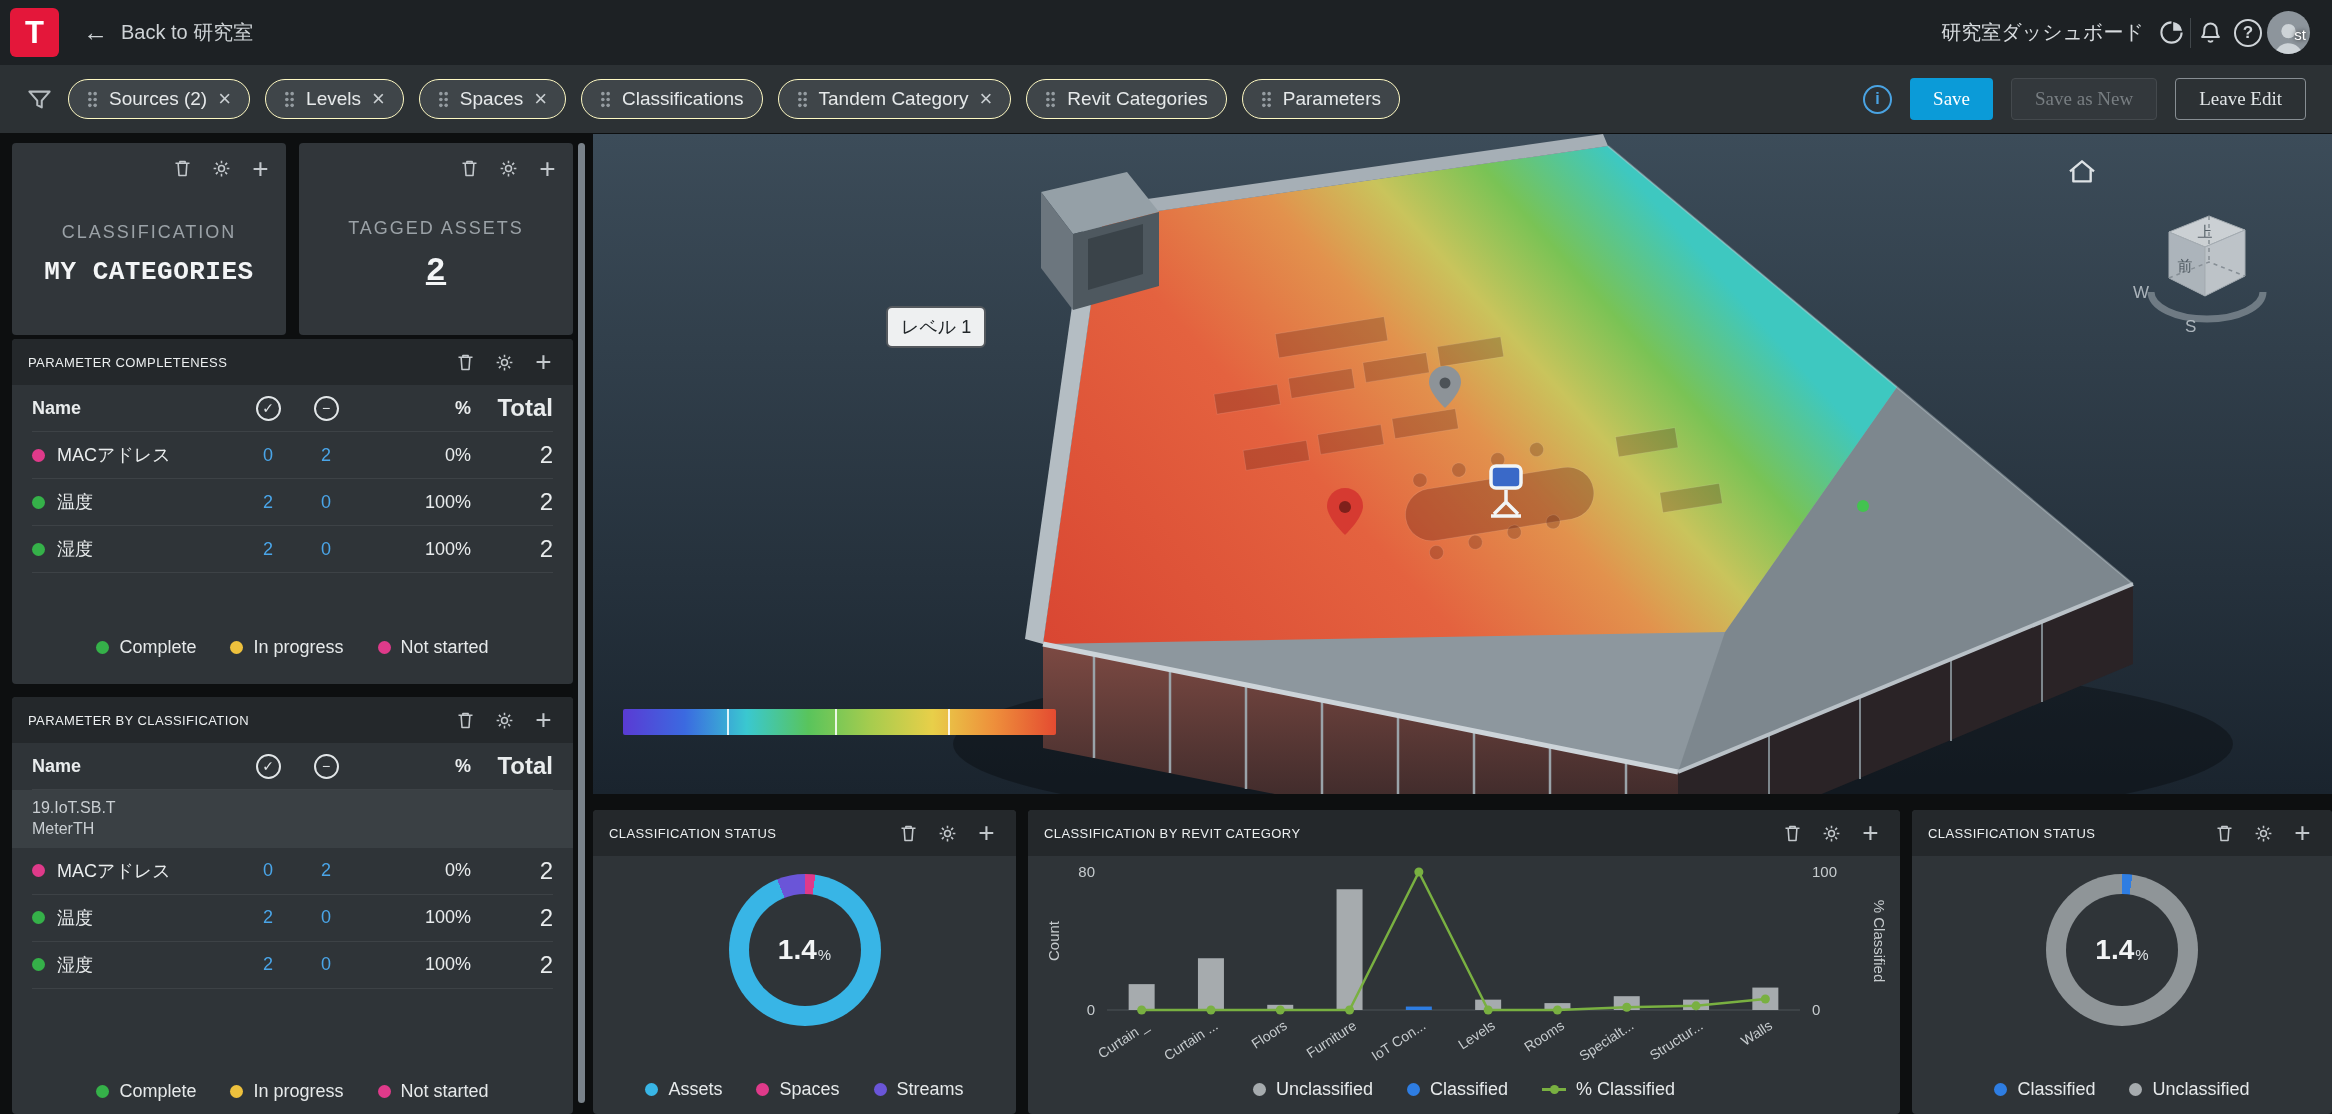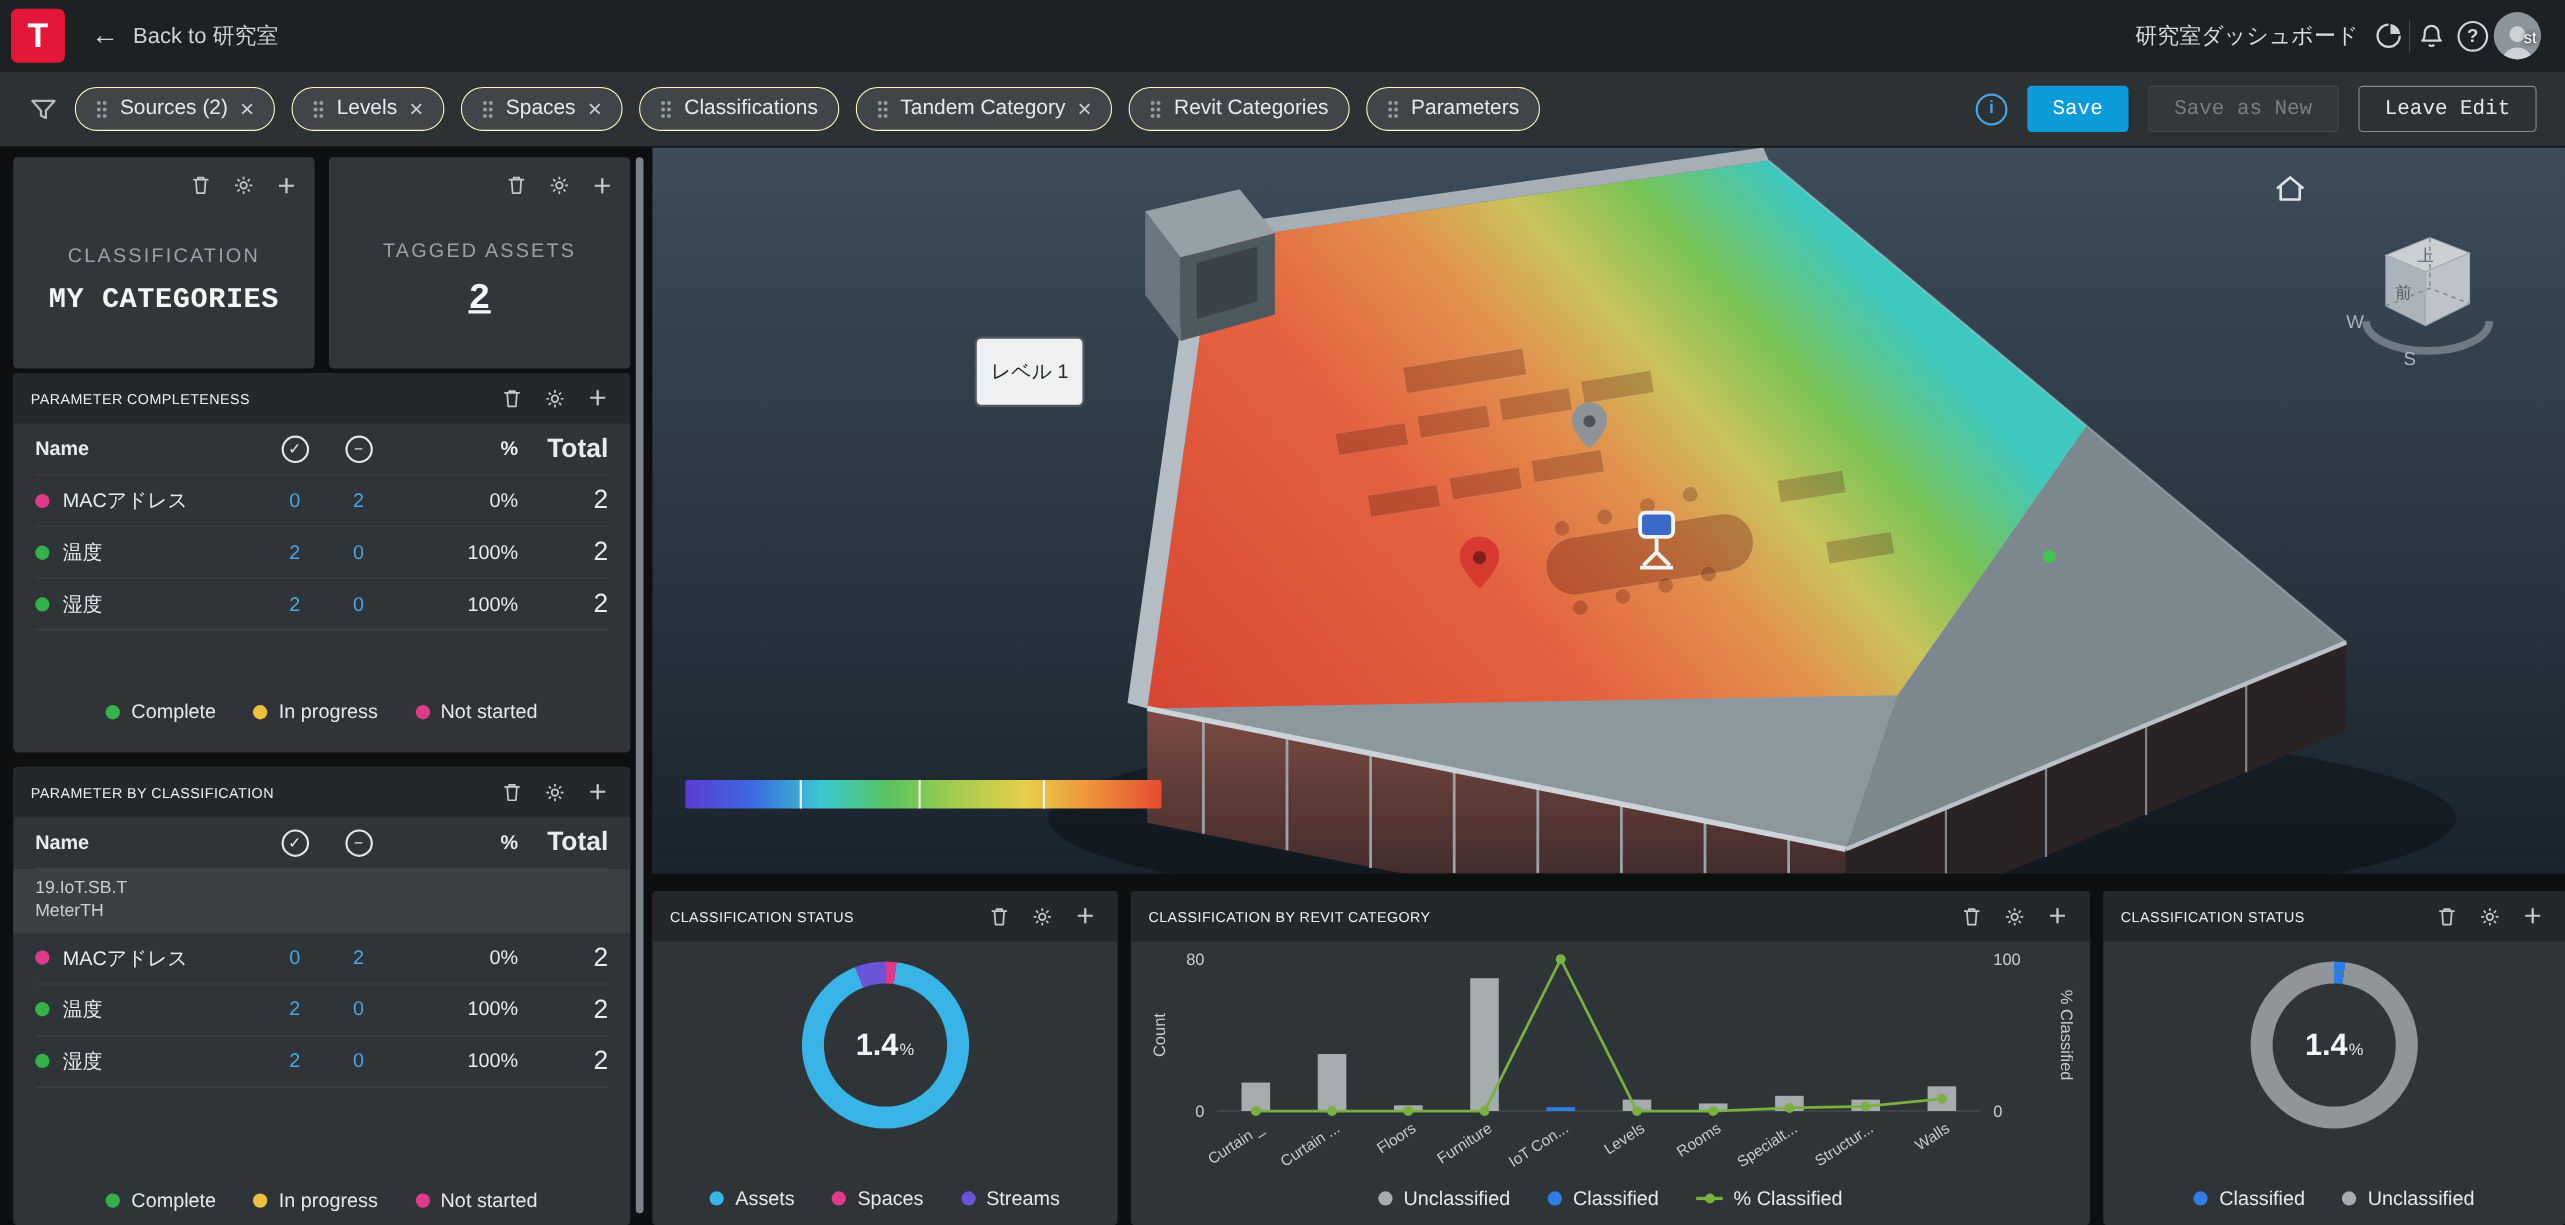--- a/index.html
+++ b/index.html
@@ -32,21 +32,21 @@
     display:flex;align-items:center;gap:15px;padding:0 26px;z-index:4;}
   .funnel{color:#b6bcc0;display:flex;}
   .funnel svg{width:27px;height:27px;}
   .chip{display:flex;align-items:center;gap:11px;height:40px;padding:0 18px;background:#3f4549;
     border:1px solid #fef9c3;border-radius:20px;color:#e6e9ea;font-size:19px;cursor:grab;}
   .dots{color:#959ca1;display:flex;}
   .chip .close{font-size:22px;color:#c9ced1;line-height:1;cursor:pointer;background:none;border:none;padding:0;font-family:inherit;}
   .fb-right{margin-left:auto;display:flex;align-items:center;gap:18px;}
   .info-circle{width:29px;height:29px;border:2px solid #4aa3e2;color:#4aa3e2;border-radius:50%;
     display:flex;align-items:center;justify-content:center;font-size:16px;font-weight:bold;font-style:normal;cursor:pointer;}
-  .btn{height:42px;border-radius:4px;font-size:19px;padding:0 23px;cursor:pointer;font-family:Liberation Mono, monospace;}
+  .btn{height:42px;border-radius:4px;font-size:19px;padding:0 23px;cursor:pointer;font-family:Liberation Serif, serif;}
   .btn-primary{background:#0b9bd8;color:#fff;border:none;}
   .btn-disabled{background:#33383c;color:#787e82;border:1px solid #44494d;}
   .btn-outline{background:transparent;color:#e3e7e9;border:1px solid #878e93;}
 
   
   .card,.panel{position:absolute;background:#31363a;border-radius:4px;overflow:hidden;}
   .panel{background:#2f3438;}
   .panel-header{height:46px;background:#24282b;display:flex;align-items:center;padding:0 16px;}
   .panel-title{font-weight:normal;font-size:13px;letter-spacing:.4px;color:#eceff0;}
   .panel-icons{margin-left:auto;display:flex;gap:12px;align-items:center;}
@@ -85,21 +85,21 @@
   .ldot{width:13px;height:13px;border-radius:50%;display:inline-block;}
   .lline{width:24px;height:3px;position:relative;display:inline-block;}
   .lline .lmid{position:absolute;left:8px;top:-3px;width:9px;height:9px;border-radius:50%;background:inherit;}
 
   .scrollbar{position:absolute;left:578px;top:143px;width:7px;height:960px;background:#79828a;border-radius:4px;cursor:pointer;}
 
   
   .viewer{position:absolute;left:593px;top:134px;width:1739px;height:660px;background:#222c34;overflow:hidden;cursor:grab;}
   .scene{position:absolute;inset:0;}
   .level-chip{position:absolute;left:293px;top:172px;background:#eef0f1;color:#212629;
-    border:2px solid #54595e;border-radius:6px;padding:18px 13px;font-size:18px;}
+    border:2px solid #54595e;border-radius:6px;padding:7px 13px;font-size:18px;}
   .home-btn{position:absolute;left:1468px;top:18px;width:42px;height:42px;color:#dde2e5;background:none;border:none;cursor:pointer;}
   .home-btn svg{width:32px;height:32px;}
   .viewcube{position:absolute;left:1528px;top:42px;width:170px;height:170px;opacity:.92;cursor:pointer;}
   .heat-legend{position:absolute;left:30px;top:575px;width:433px;}
   .heat-bar{position:relative;height:26px;width:100%;border-radius:2px;}
   .heat-tick{position:absolute;top:0;bottom:0;width:2px;background:rgba(255,255,255,.85);}
   .heat-labels{position:relative;height:26px;margin-top:9px;}
   .heat-labels span{position:absolute;transform:translateX(-50%);font-size:19px;font-weight:bold;
     color:#fff;text-shadow:0 1px 4px rgba(0,0,0,.9);white-space:nowrap;}
 

